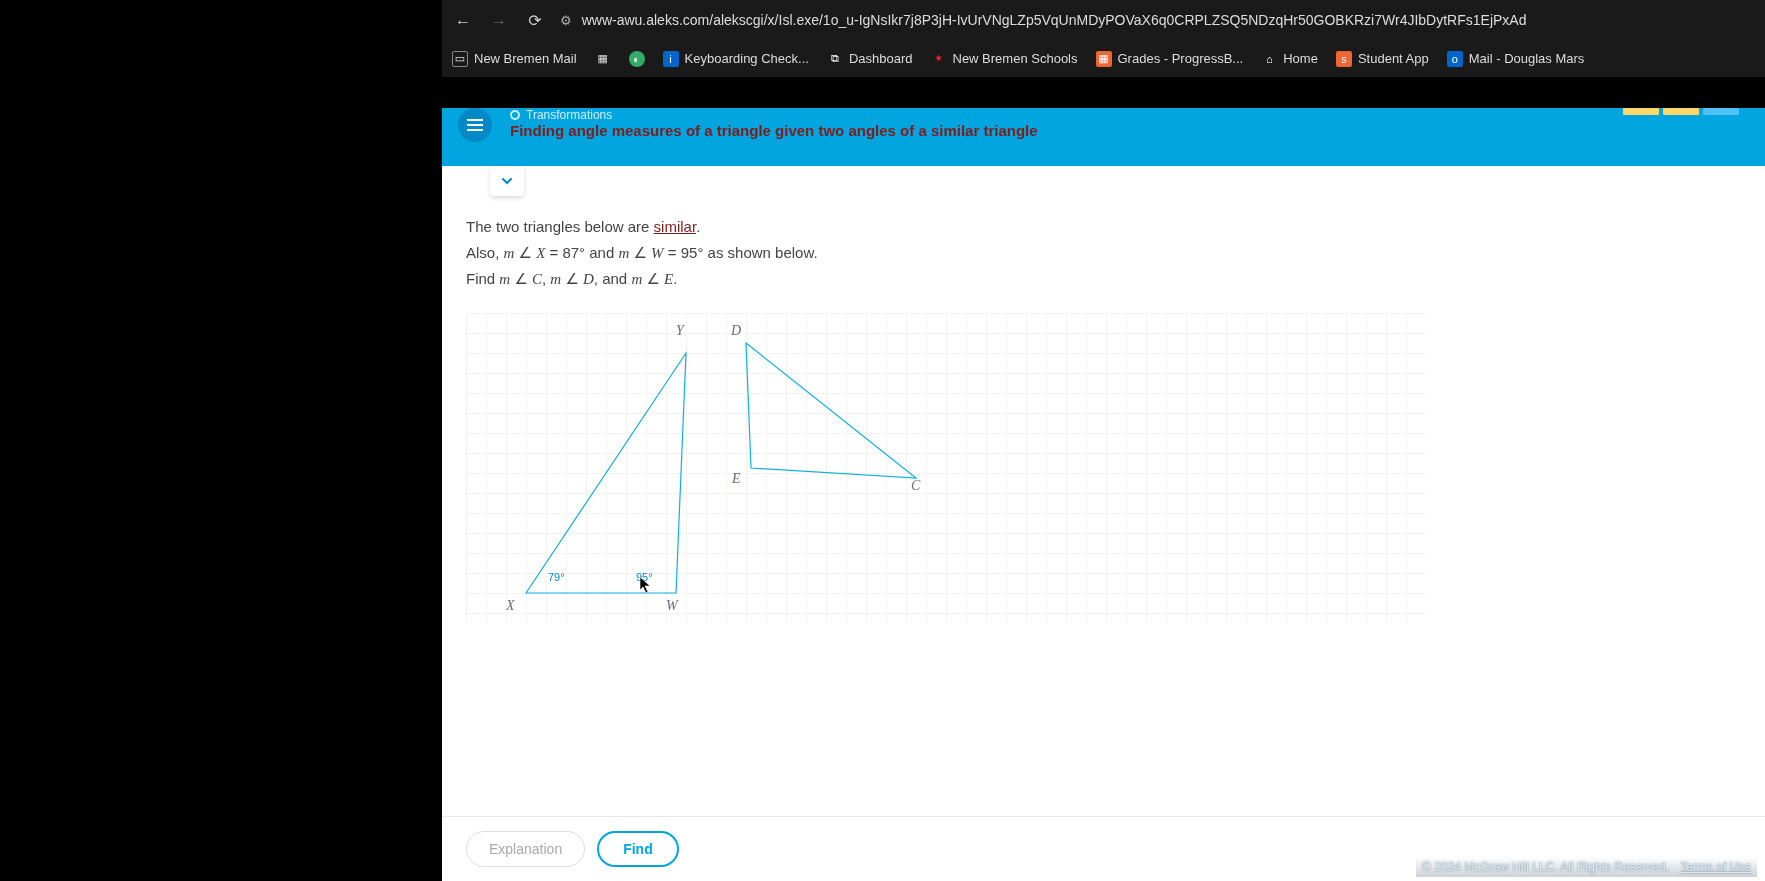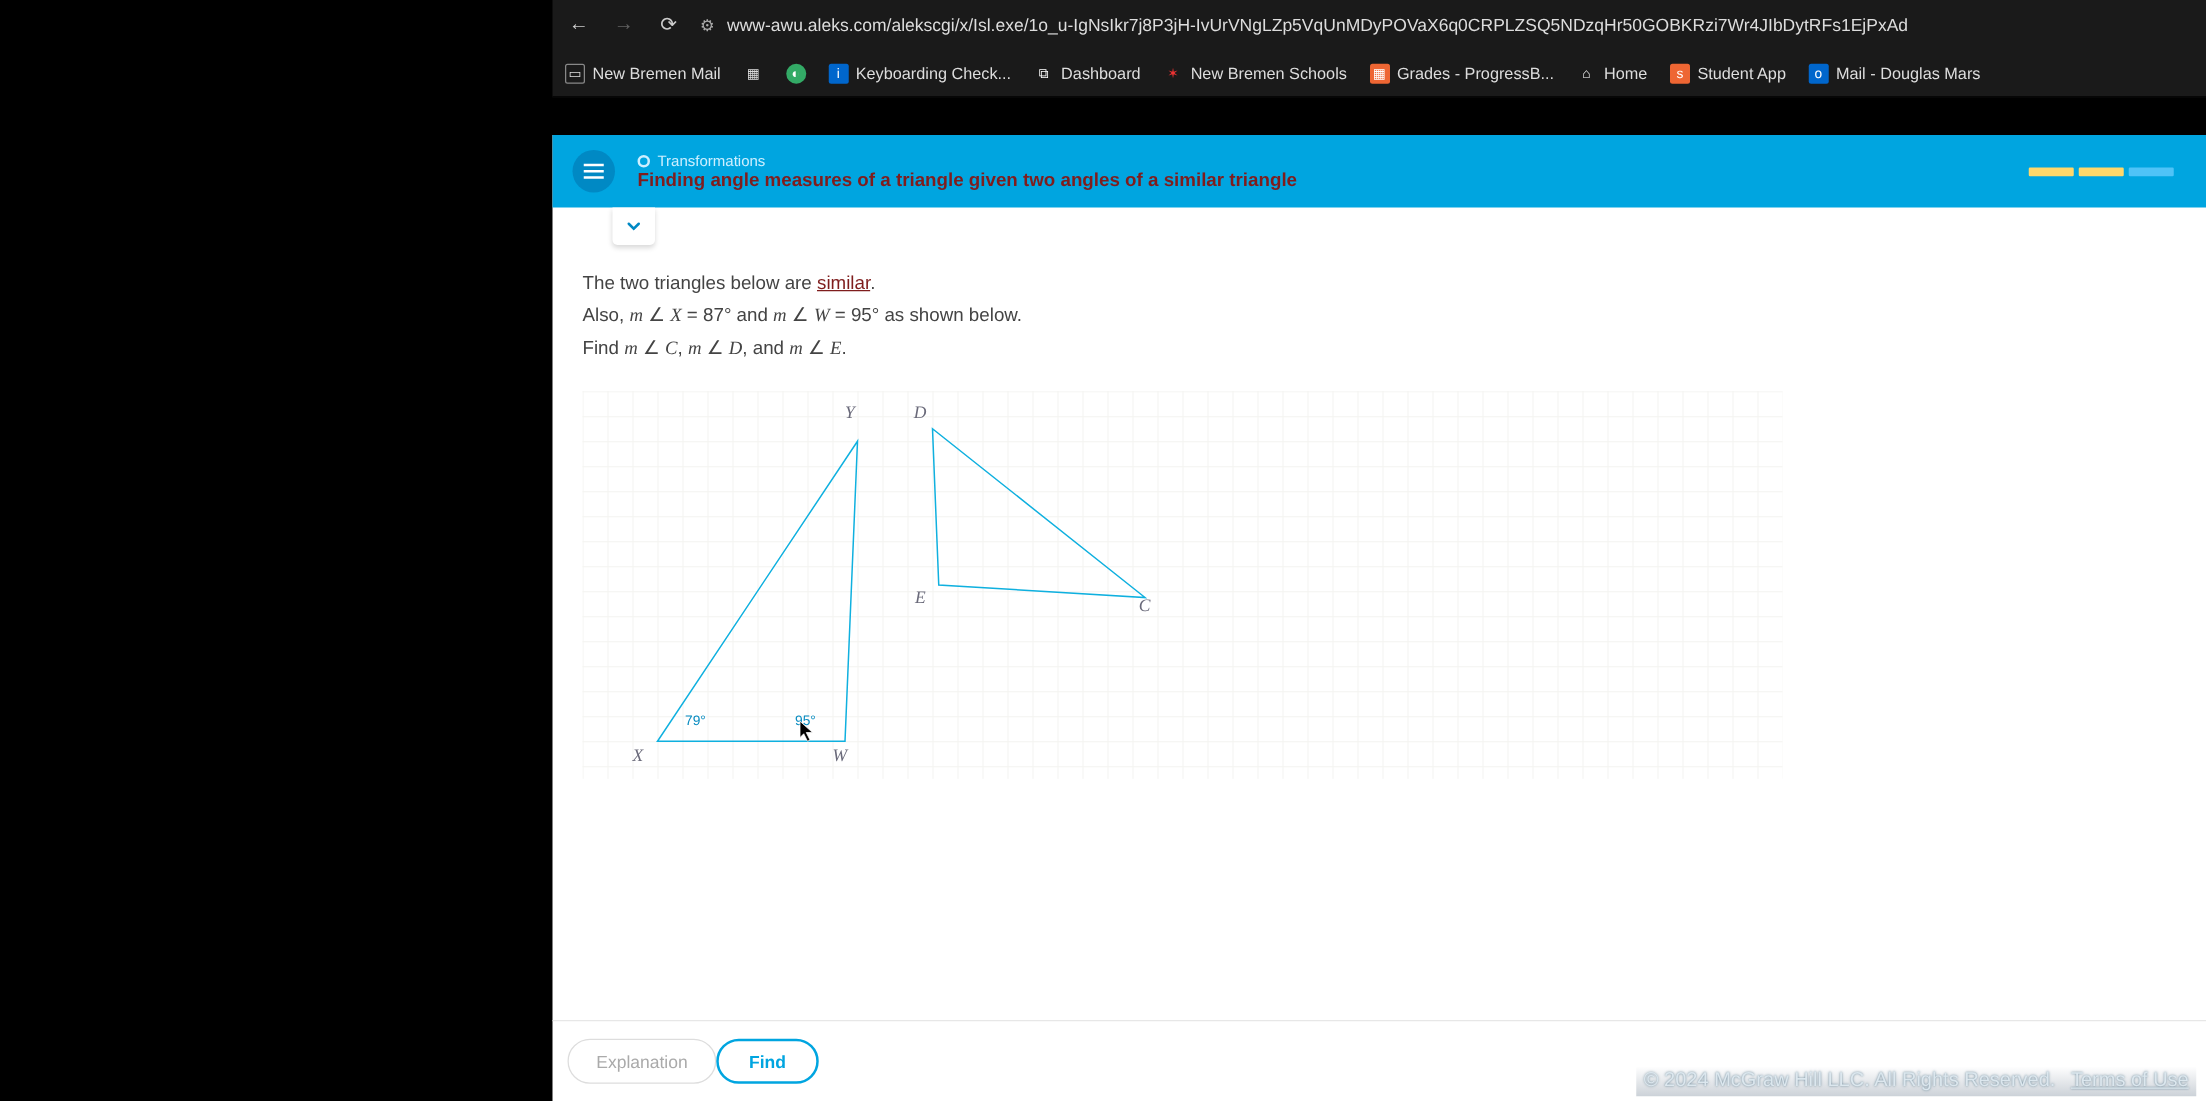--- a/index.html
+++ b/index.html
@@ -73,21 +73,21 @@
   right: 0;
   bottom: 0;
   background: #fff;
   display: flex;
   flex-direction: column;
 }
 .aleks-header {
   background: #00a5e0;
   height: 58px;
   display: flex;
-  align-items: center;
+  align-items: flex-start;
   padding: 0 16px;
   gap: 18px;
 }
 .burger {
   width: 34px; height: 34px; border-radius: 50%;
   background: #0089c4;
   display: flex; align-items: center; justify-content: center;
   cursor: pointer;
 }
 .burger span { display: block; width: 16px; height: 2px; background: #fff; box-shadow: 0 -5px 0 #fff, 0 5px 0 #fff; }
@@ -126,34 +126,34 @@
 .vertex-lbl {
   position:absolute; font-family:'Times New Roman',serif; font-style:italic;
   font-size:14px; color:#6a6a7a;
 }
 .ang-lbl {
   position:absolute; font-size:11px; color:#078bc0;
 }
 .tri { position:absolute; }
 .btn-row {
   border-top:1px solid #e7e7e7;
-  padding: 14px 12px;
-  display:flex; align-items:flex-start;
+  padding: 14px 24px;
+  display:flex; gap:12px; align-items:flex-start;
 }
 .exp-btn {
   border:1px solid #ddd; color:#aaa; background:#fff;
   border-radius:22px; padding:9px 22px; font-size:14px;
 }
 .check-btn {
   background:#fff; color:#00a5e0; border:2px solid #00a5e0;
   border-radius:22px; padding:8px 24px; font-size:14px; font-weight:600;
   cursor:pointer;
 }
 .footer-legal {
-  position:absolute; bottom:4px; right:8px; font-size:16px; color:#dce7ee; text-shadow:0 0 2px #5b7b8e;
+  position:absolute; bottom:4px; right:8px; font-size:12px; color:#dce7ee; text-shadow:0 0 2px #5b7b8e;
   background: linear-gradient(transparent, rgba(0,30,60,.2)); padding:3px 6px;text-align:right;
 }
 .footer-legal .tou { text-decoration: underline; margin-left:8px;}
 .cursor { position:absolute; width:14px; height:18px; }
 </style>
 </head>
 <body>
 
 <div class="browser-window">
   <div class="addr-row">

